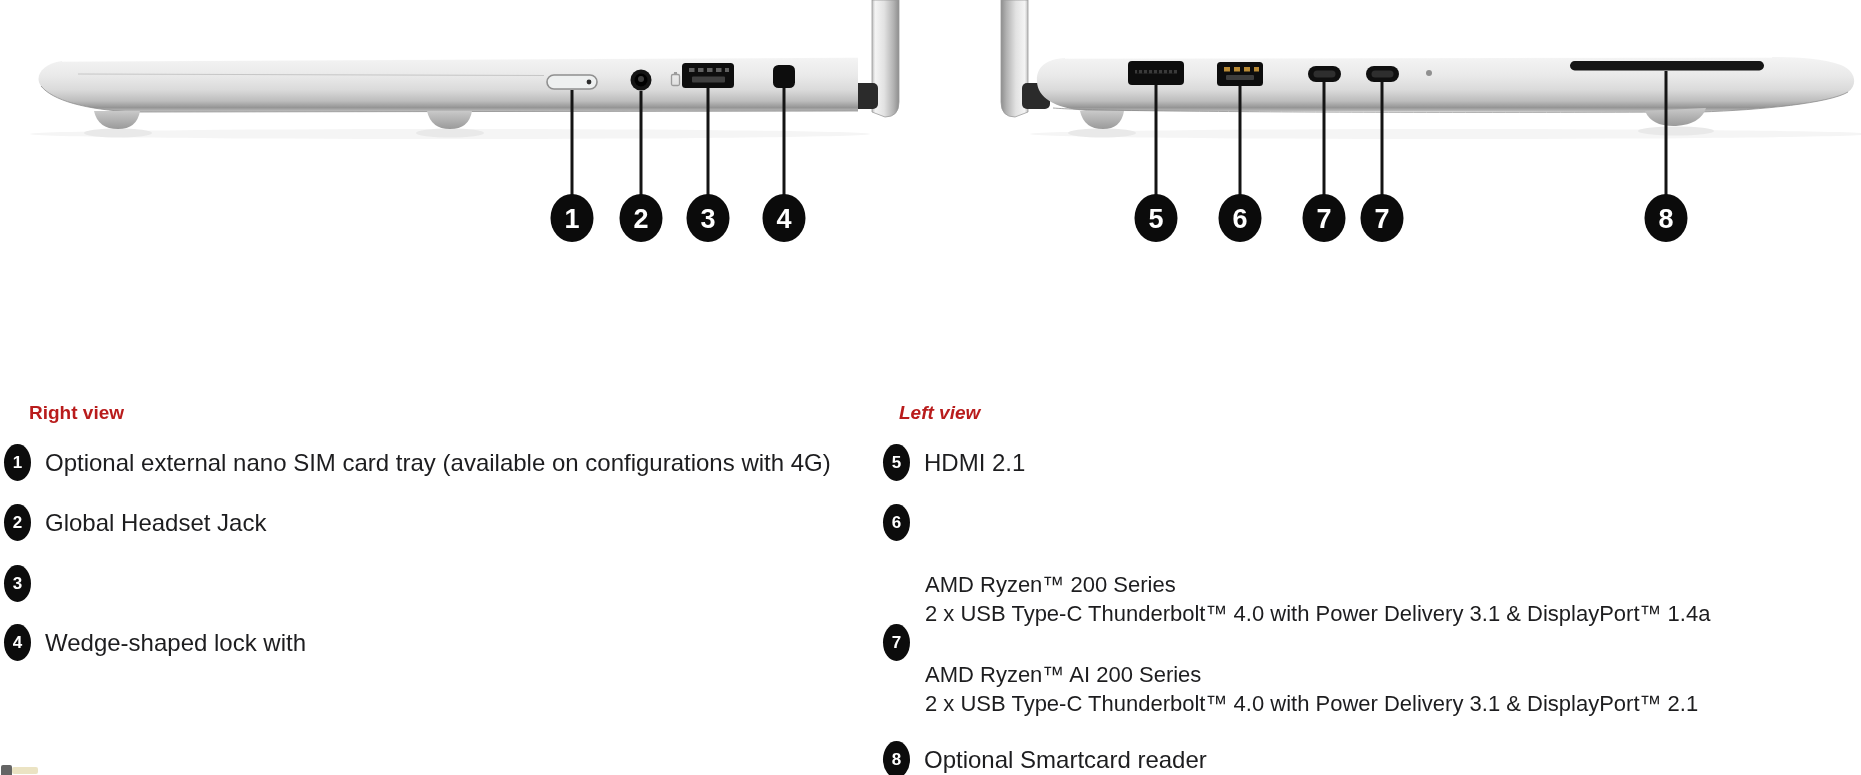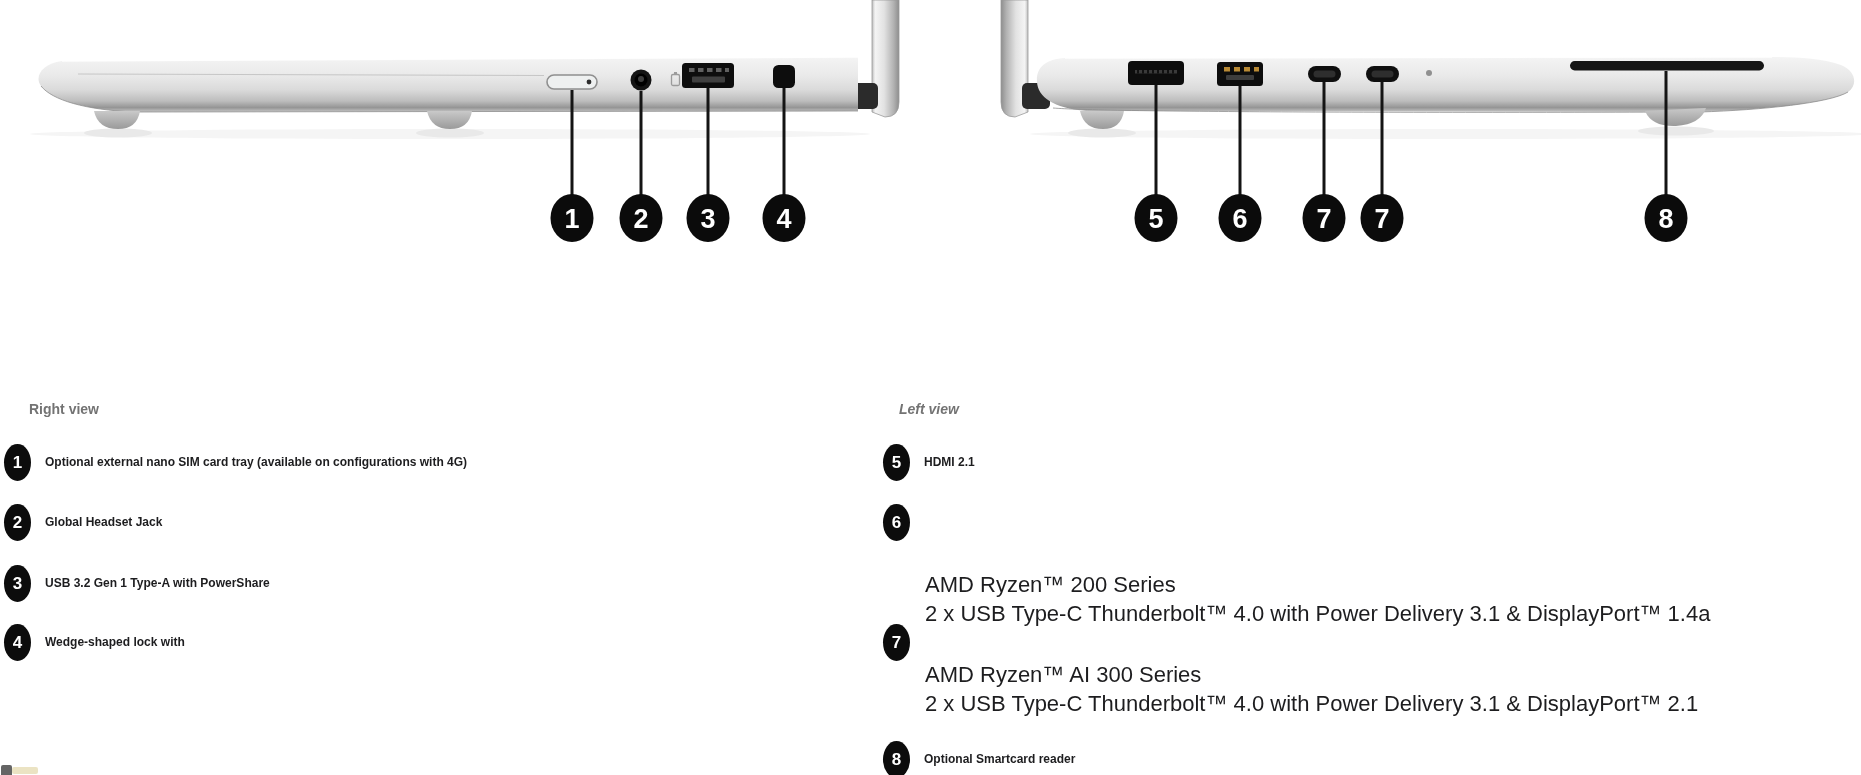--- a/index.html
+++ b/index.html
@@ -3,30 +3,30 @@
 <meta charset="utf-8">
 <style>
   html,body{margin:0;padding:0;background:#ffffff;}
   .screen{
     position:relative;width:1861px;height:775px;background:#ffffff;
     font-family:"Liberation Sans",sans-serif;color:#1d1d1f;overflow:hidden;
   }
   .diagram-svg{position:absolute;left:0;top:0;display:block;}
   .callout-num{font-family:"Liberation Sans",sans-serif;font-size:27px;font-weight:600;fill:#ffffff;}
   .col-heading{
-    position:absolute;font-size:14px;font-weight:700;color:#737373;
+    position:absolute;font-size:19px;font-weight:700;color:#b91c1c;
     line-height:22px;white-space:nowrap;
   }
   .item{position:absolute;display:flex;align-items:center;white-space:nowrap;}
   .bullet{
     flex:none;width:27px;height:37px;border-radius:50%;background:#0c0c0c;color:#ffffff;
     display:flex;align-items:center;justify-content:center;
     font-size:17px;font-weight:700;margin-right:14px;
   }
-  .item-text{font-size:12px;line-height:37px;color:#1d1d1f;font-weight:bold;}
+  .item-text{font-size:24px;line-height:37px;color:#1d1d1f;}
   .multi-block{position:absolute;white-space:nowrap;}
   .multi-block p{margin:0;font-size:22px;line-height:29px;color:#1d1d1f;}
   .multi-block .group-b{margin-top:32px;}
   .corner-artifact{position:absolute;left:0;top:763px;width:40px;height:12px;}
   .corner-artifact .dark{position:absolute;left:1px;top:2px;width:11px;height:10px;background:#4a4a4a;border-radius:2px 2px 0 0;opacity:.85;}
   .corner-artifact .tan{position:absolute;left:12px;top:4px;width:26px;height:7px;background:#e6dcb4;border-radius:2px;opacity:.8;}
 </style>
 </head>
 <body>
 
@@ -202,21 +202,20 @@
     <div class="item" style="left:4px;top:444px;">
       <span class="bullet">1</span>
       <span class="item-text">Optional external nano SIM card tray (available on configurations with 4G)</span>
     </div>
     <div class="item" style="left:4px;top:504px;">
       <span class="bullet">2</span>
       <span class="item-text">Global Headset Jack</span>
     </div>
     <div class="item" style="left:4px;top:565px;">
       <span class="bullet">3</span>
-      <span class="item-text">USB 3.2 Gen 1 Type-A with PowerShare</span>
     </div>
     <div class="item" style="left:4px;top:624px;">
       <span class="bullet">4</span>
       <span class="item-text">Wedge-shaped lock with</span>
     </div>
   </section>
 
   <section>
     <h2 class="col-heading" style="left:899px;top:386px;font-style:italic;">Left view</h2>
 
@@ -227,21 +226,21 @@
     <div class="item" style="left:883px;top:504px;">
       <span class="bullet">6</span>
     </div>
 
     <div class="item" style="left:883px;top:624px;">
       <span class="bullet">7</span>
     </div>
     <div class="multi-block" style="left:925px;top:570px;">
       <p>AMD Ryzen™ 200 Series</p>
       <p>2 x USB Type-C Thunderbolt™ 4.0 with Power Delivery 3.1 &amp; DisplayPort™ 1.4a</p>
-      <p class="group-b">AMD Ryzen™ AI 300 Series</p>
+      <p class="group-b">AMD Ryzen™ AI 200 Series</p>
       <p>2 x USB Type-C Thunderbolt™ 4.0 with Power Delivery 3.1 &amp; DisplayPort™ 2.1</p>
     </div>
 
     <div class="item" style="left:883px;top:741px;">
       <span class="bullet">8</span>
       <span class="item-text">Optional Smartcard reader</span>
     </div>
   </section>
 
   <div class="corner-artifact">

